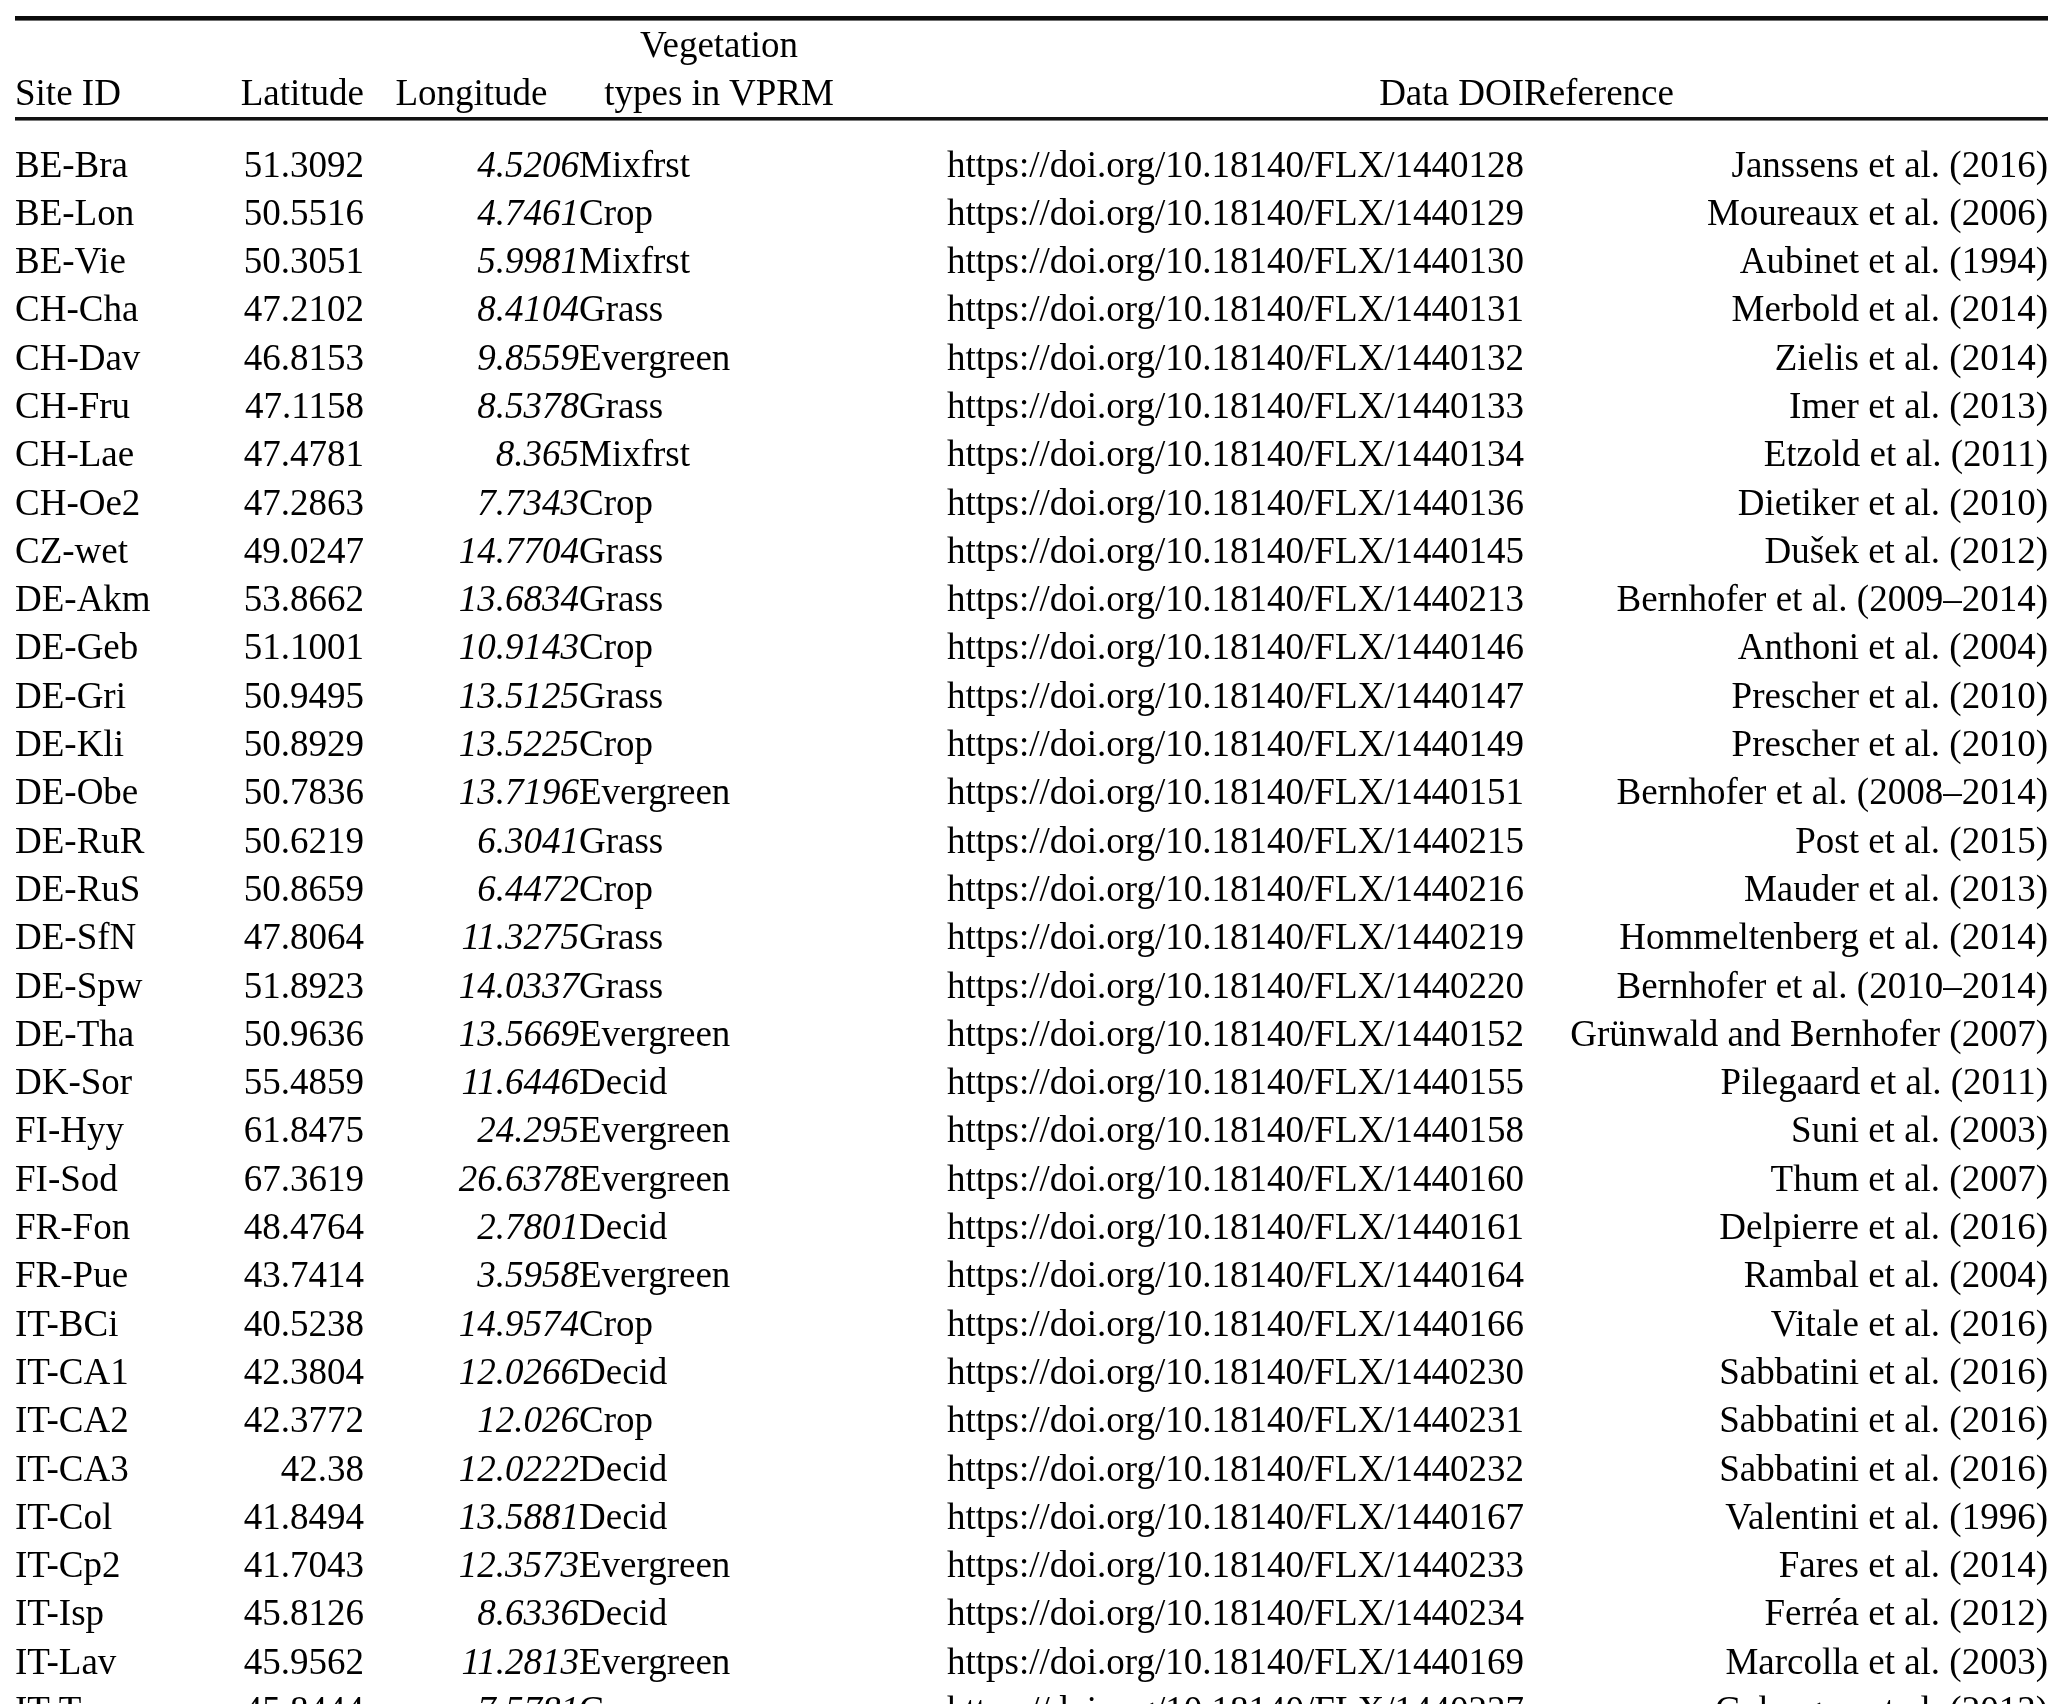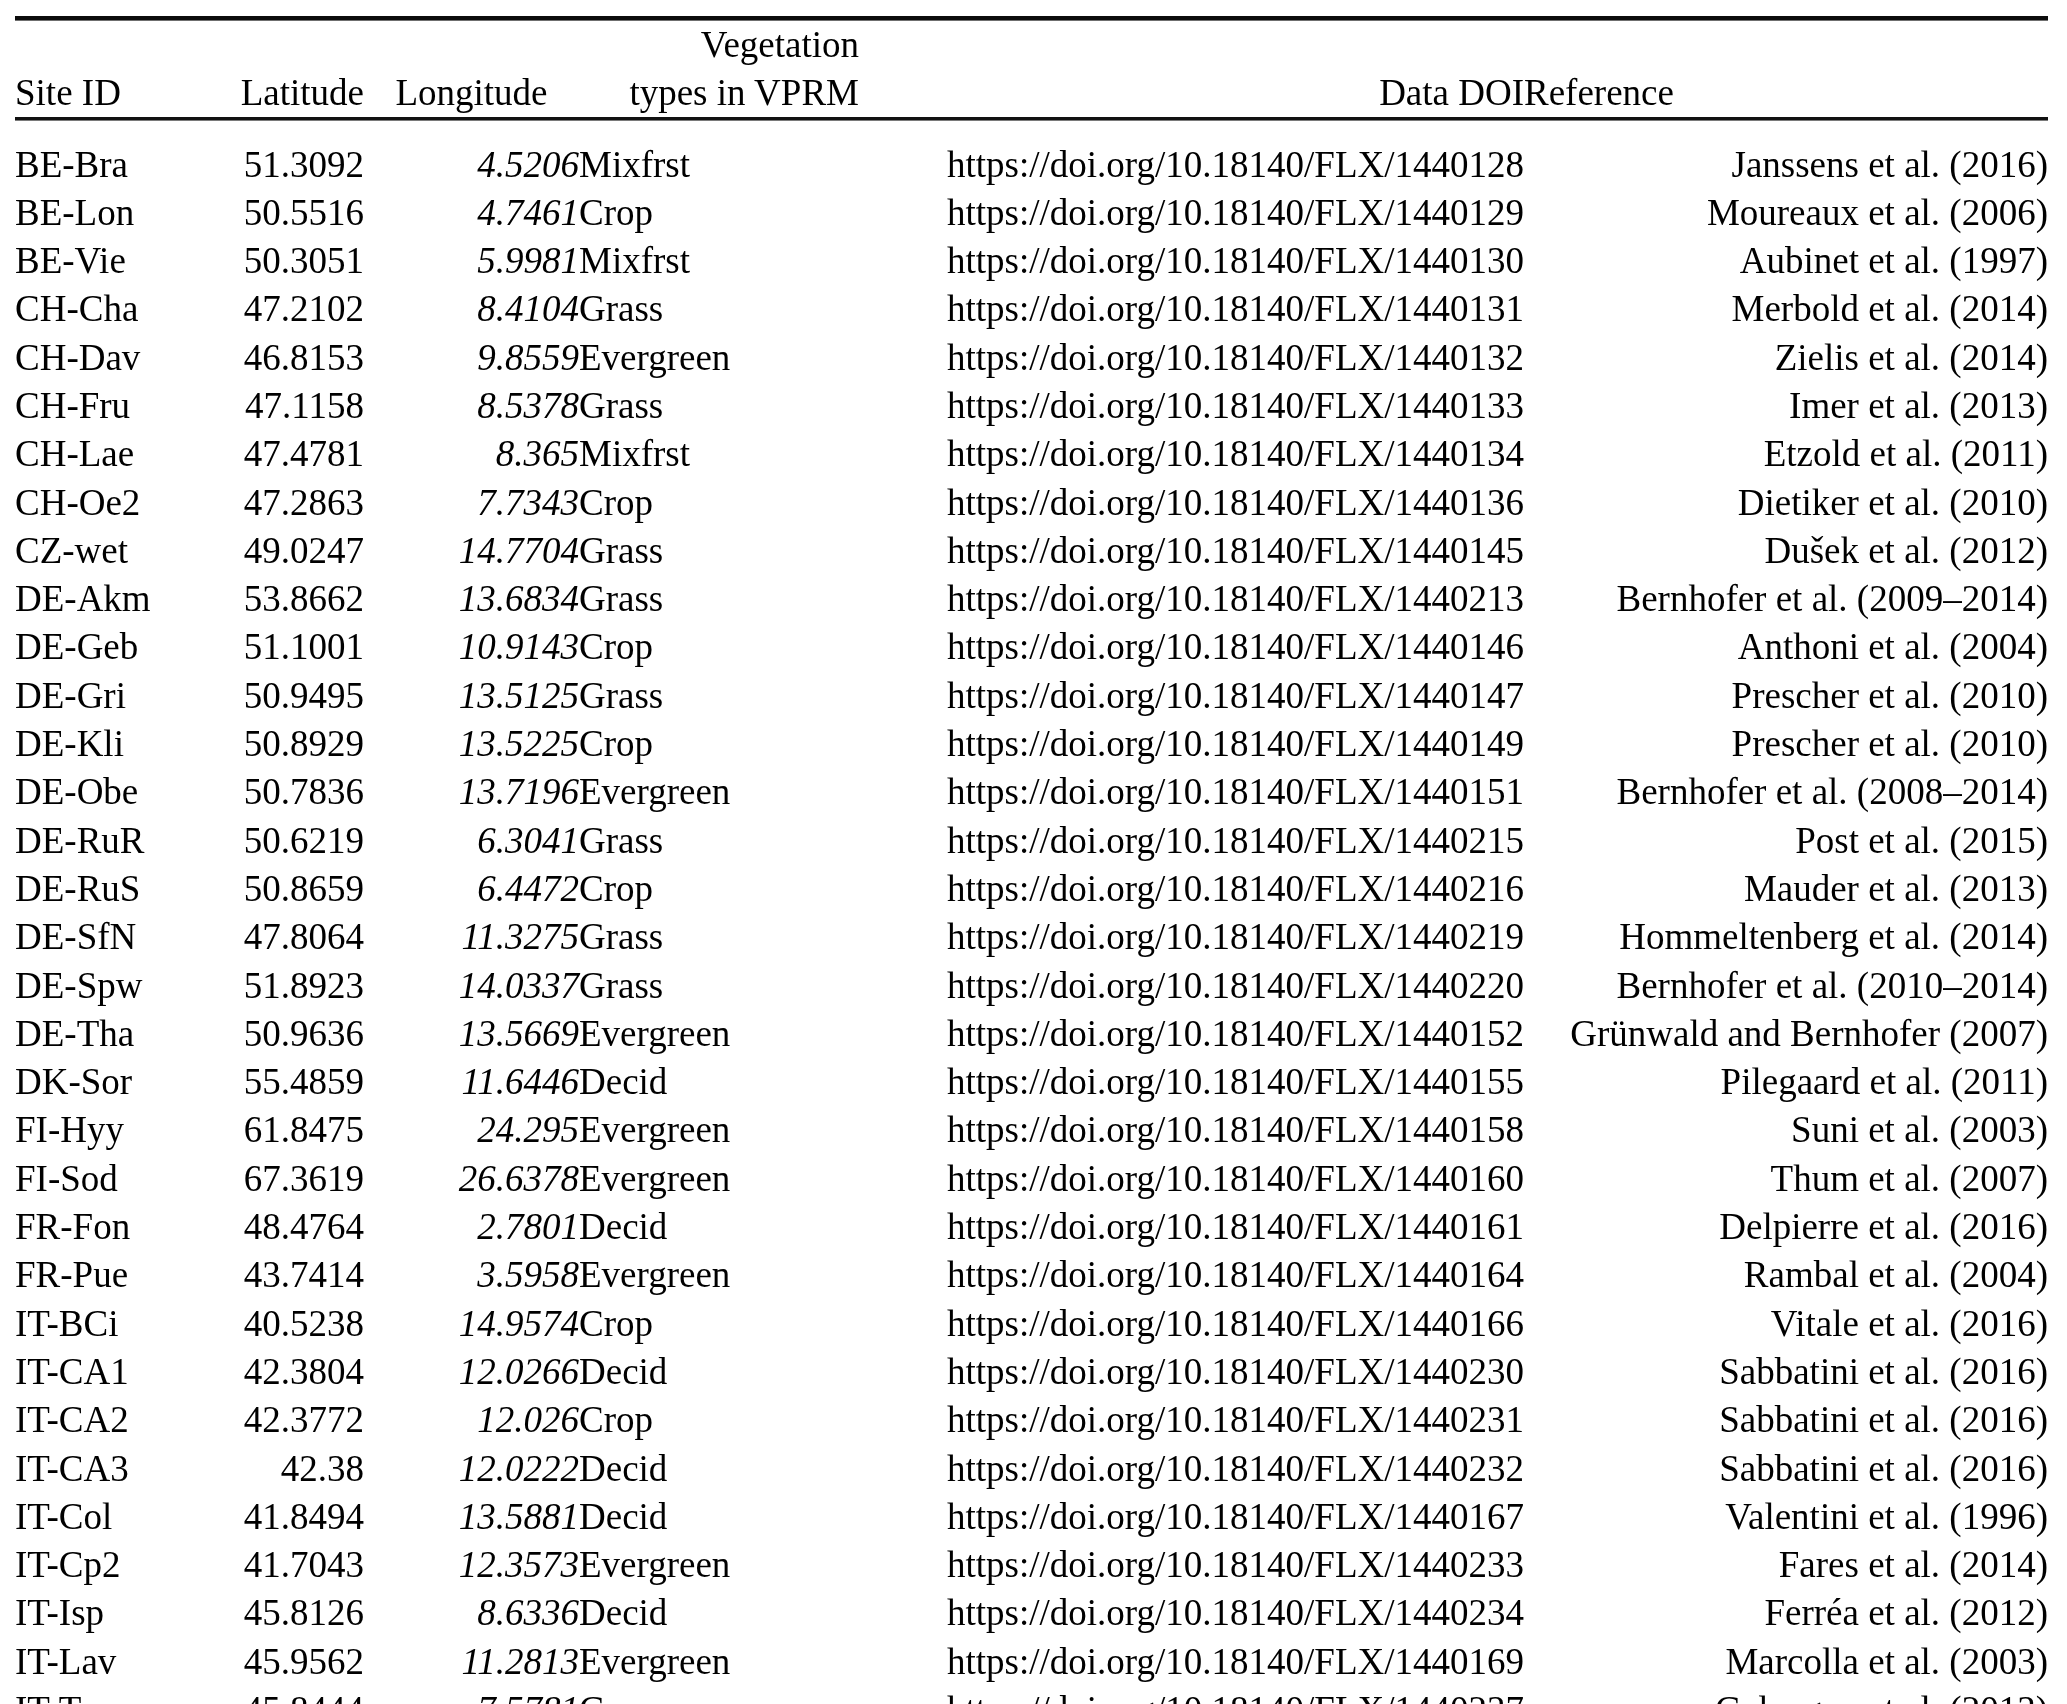--- a/index.html
+++ b/index.html
@@ -55,21 +55,21 @@
   col.c-doi  { width: 665px; }
   col.c-ref  { width: 524px; }
 
   thead th {
     vertical-align: bottom;
     padding-bottom: 3px;
   }
   .hdr-site  { text-align: left; padding-left: 15px; }
   .hdr-lat   { text-align: right; padding-right: 13px; }
   .hdr-lon   { text-align: center; padding-right: 35px; }
-  .hdr-veg   { text-align: right; padding-left: 33px; }
+  .hdr-veg   { text-align: center; padding-left: 33px; }
   .hdr-doi   { text-align: right; padding-left: 30px; }
   .hdr-ref   { text-align: left; padding-left: 19px; }
 
   .hdr-veg .l1 { display: block; }
   .hdr-veg .l2 { display: block; }
 
   thead tr.headrow th { height: 86px; }
 
   tbody td { height: 48.3px; }
   .cell-site { text-align: left;  padding-left: 15px; }
@@ -142,21 +142,21 @@
           <td class="cell-veg">Crop</td>
           <td class="cell-doi">https://doi.org/10.18140/FLX/1440129</td>
           <td class="cell-ref">Moureaux et al. (2006)</td>
         </tr>
         <tr>
           <td class="cell-site">BE-Vie</td>
           <td class="cell-lat">50.3051</td>
           <td class="cell-lon">5.9981</td>
           <td class="cell-veg">Mixfrst</td>
           <td class="cell-doi">https://doi.org/10.18140/FLX/1440130</td>
-          <td class="cell-ref">Aubinet et al. (1997)</td>
+          <td class="cell-ref">Aubinet et al. (1994)</td>
         </tr>
         <tr>
           <td class="cell-site">CH-Cha</td>
           <td class="cell-lat">47.2102</td>
           <td class="cell-lon">8.4104</td>
           <td class="cell-veg">Grass</td>
           <td class="cell-doi">https://doi.org/10.18140/FLX/1440131</td>
           <td class="cell-ref">Merbold et al. (2014)</td>
         </tr>
         <tr>

